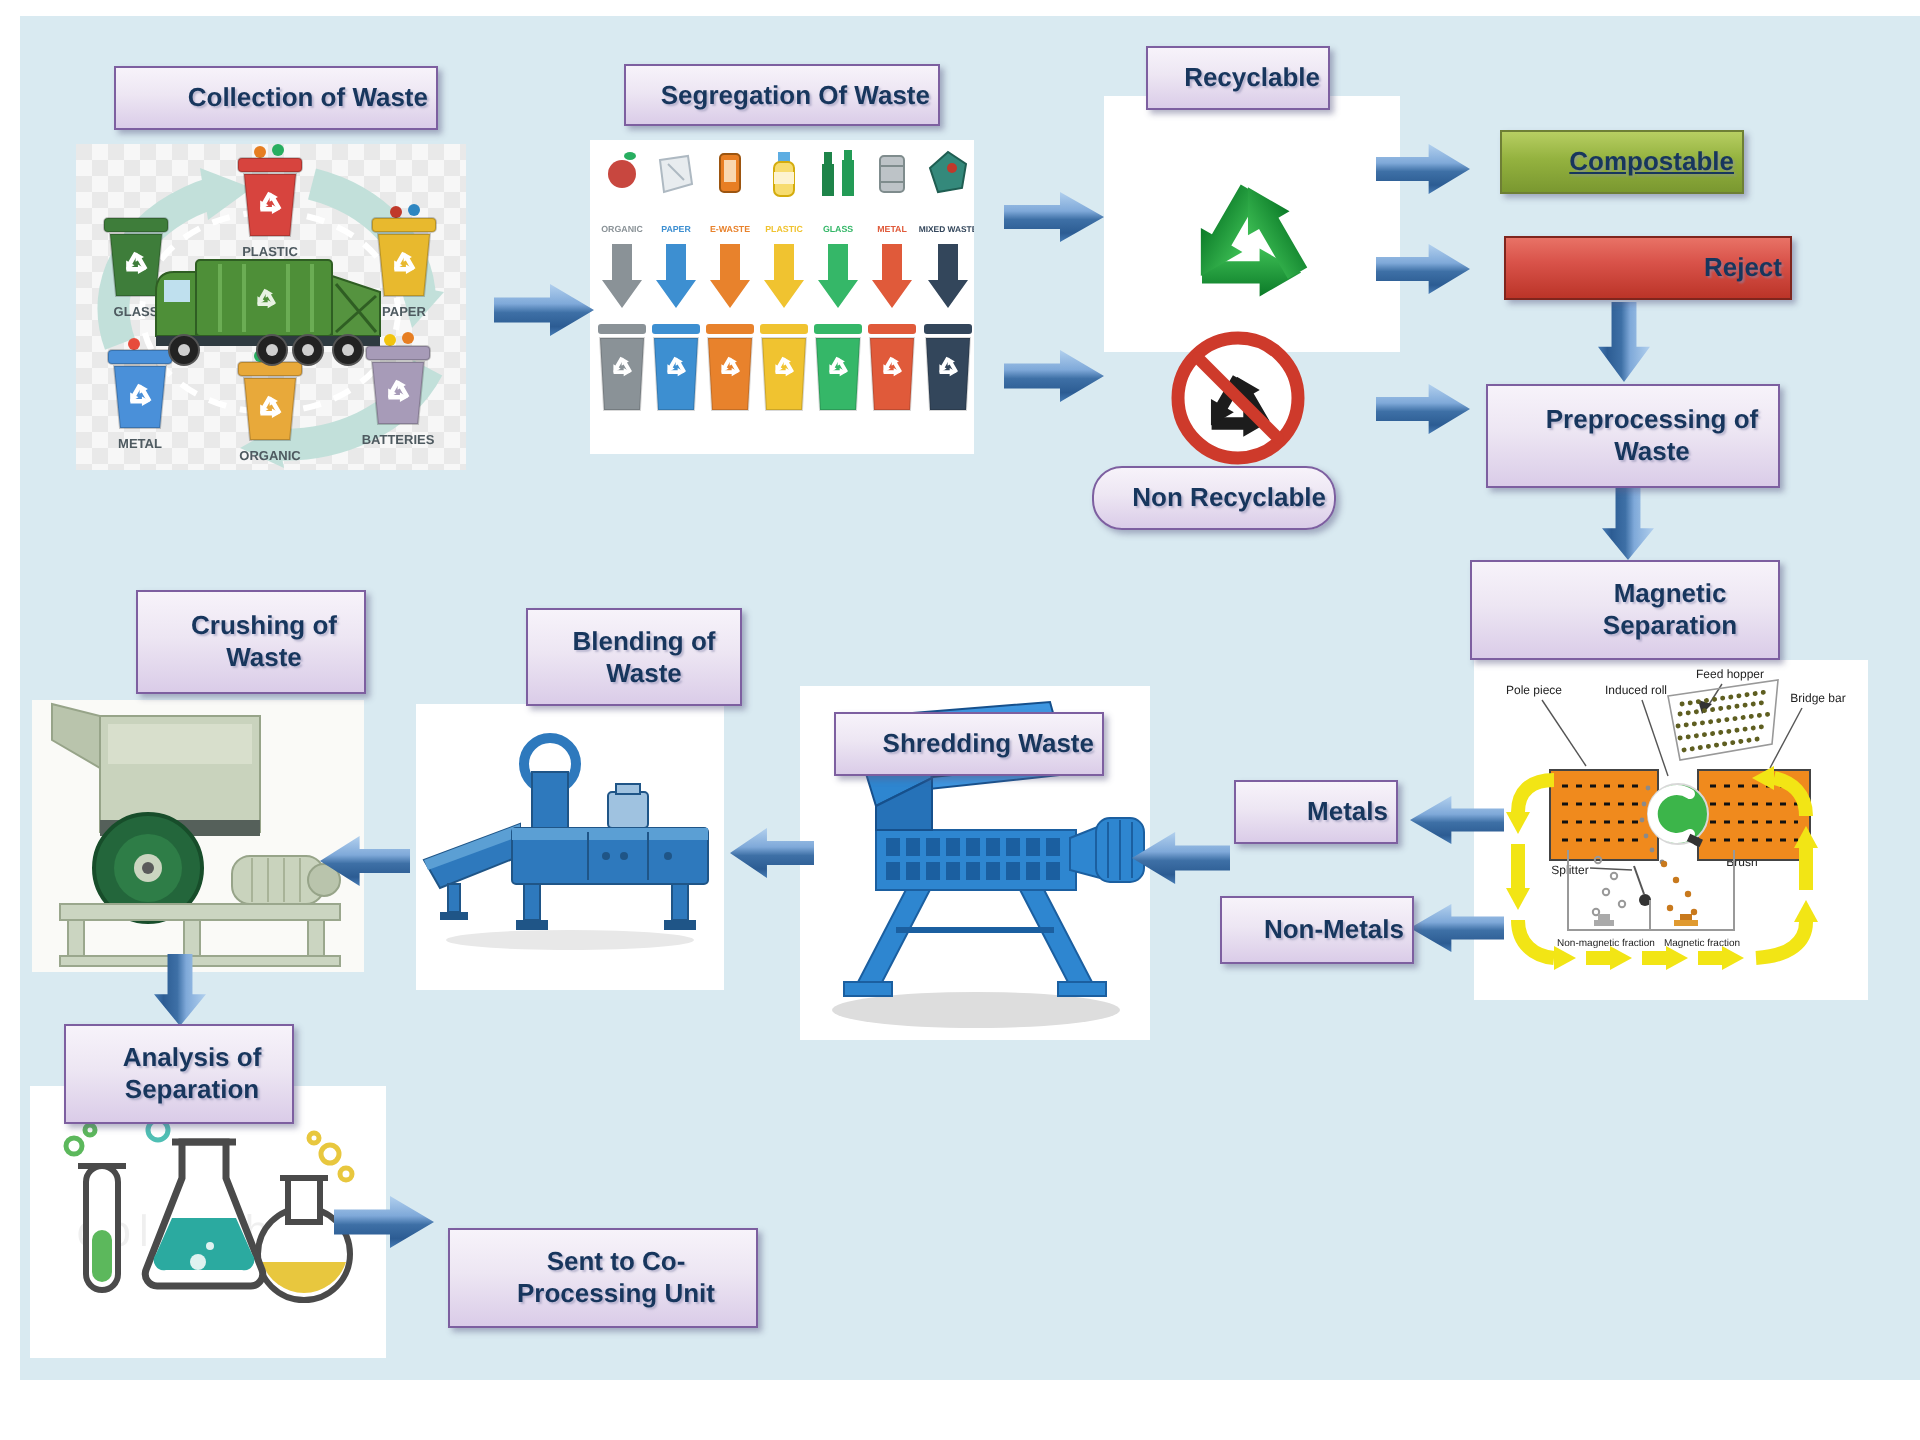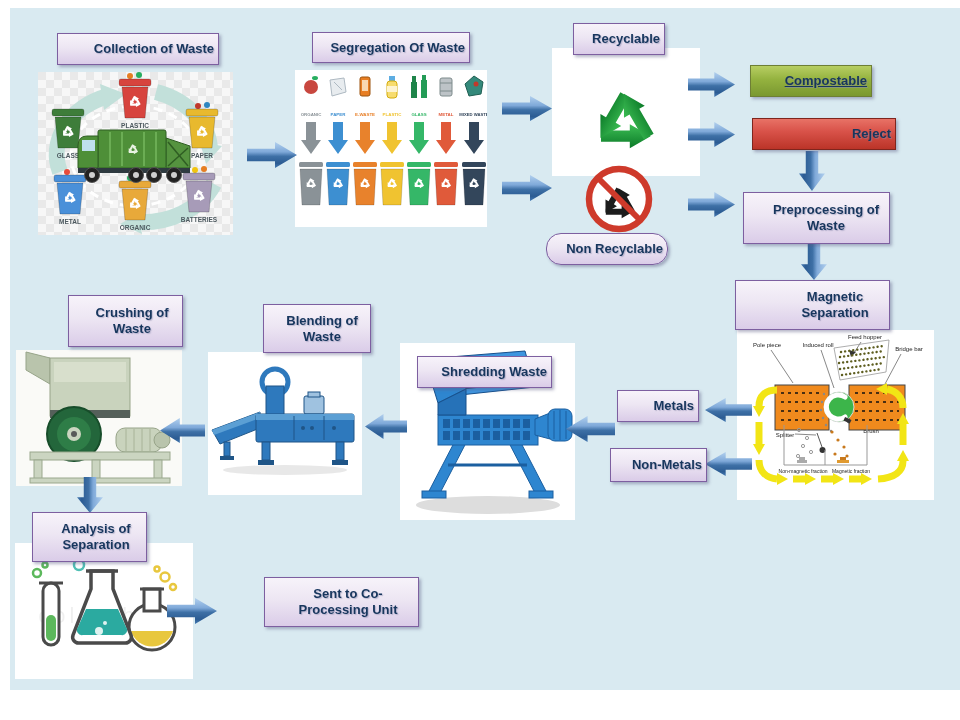--- a/index.html
+++ b/index.html
@@ -81,21 +81,21 @@
     </div>
   <div class="plabel" style="left:229px;top:296px;width:106px;height:47px;margin-left:24px;">
       <span class="t" style="max-width:88px">Blending of Waste</span>
     </div>
   <div class="plabel" style="left:22px;top:287px;width:113px;height:50px;margin-left:36px;">
       <span class="t" style="max-width:92px">Crushing of Waste</span>
     </div>
   <div class="plabel" style="left:22px;top:504px;width:113px;height:48px;">
       <span class="t" style="max-width:92px">Analysis of Separation</span>
     </div>
-  <div class="plabel" style="left:214px;top:569px;width:153px;height:48px;margin-left:40px;">
+  <div class="plabel" style="left:214px;top:606px;width:153px;height:48px;">
       <span class="t" style="max-width:132px">Sent to Co-Processing Unit</span>
     </div>
 
   <div class="arr" style="left:237px;top:134px;width:50px;height:26px;"></div>
   <div class="arr" style="left:492px;top:88px;width:50px;height:25px;"></div>
   <div class="arr" style="left:492px;top:167px;width:50px;height:26px;"></div>
   <div class="arr" style="left:678px;top:64px;width:47px;height:25px;"></div>
   <div class="arr" style="left:678px;top:114px;width:47px;height:25px;"></div>
   <div class="arr" style="left:678px;top:184px;width:47px;height:25px;"></div>
   <div class="arr down" style="left:782px;top:150px;width:40px;height:26px;"></div>

